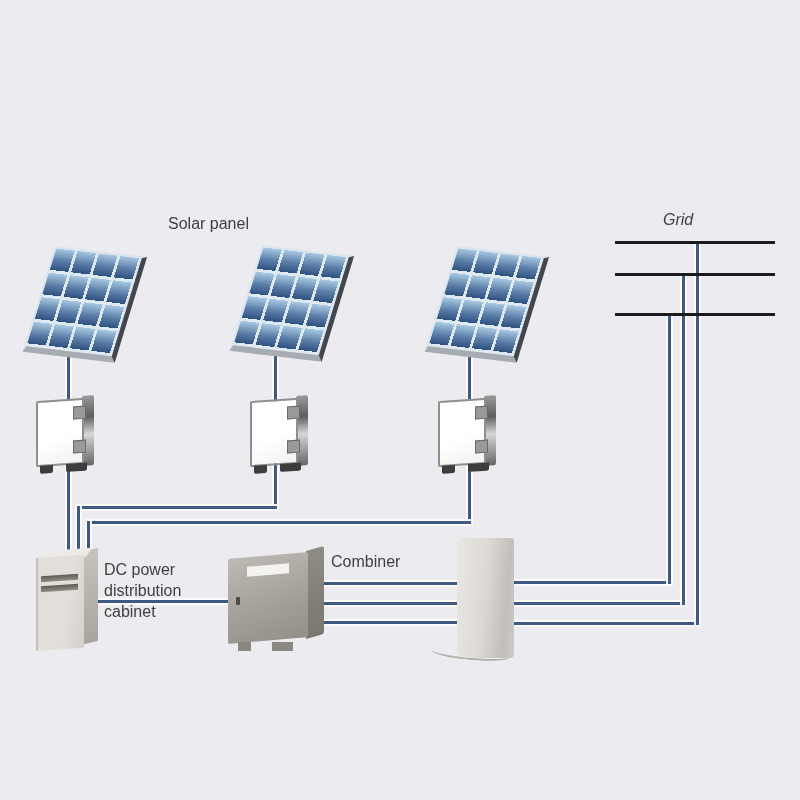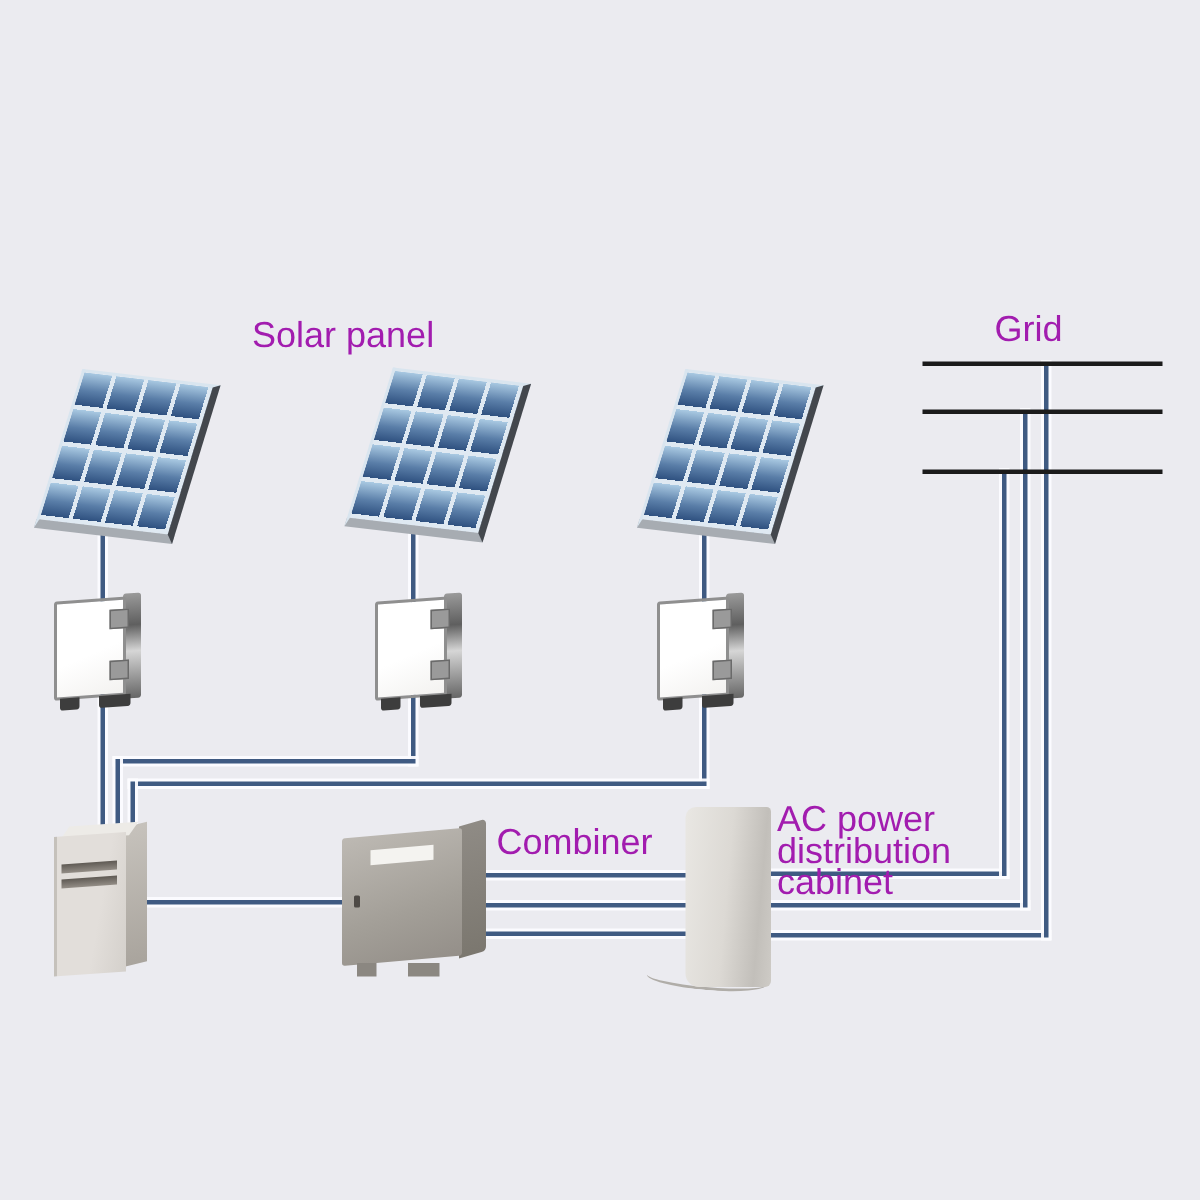--- a/index.html
+++ b/index.html
@@ -3,21 +3,21 @@
 <meta charset="utf-8">
 <title>Diagram</title>
 <style>
   html,body { margin:0; padding:0; }
   .stage {
     position:relative; width:800px; height:800px;
     background:#ebebf0; overflow:hidden;
     font-family:"Liberation Sans", sans-serif;
   }
   .lbl {
-    position:absolute; color:#a21caf; font-size:24px; line-height:21px;
+    position:absolute; color:#404040; font-size:16px; line-height:21px;
     z-index:30; white-space:pre-line;
   }
   
   .wire {
     position:absolute; background:#3f5a82;
     box-shadow:0 0 0 2px rgba(252,252,255,0.95);
     z-index:5;
   }
   .wire.h { height:3px; }
   .wire.v { width:3px; }
@@ -167,17 +167,17 @@
     <div class="inv-strip"></div>
     <div class="inv-dot"></div>
     <div class="inv-foot fl"></div>
     <div class="inv-foot fr"></div>
   </div>
 
   <div class="ac-swoosh"></div>
   <div class="accab"></div>
 
   <div class="lbl" style="left:168px; top:213px;">Solar panel</div>
+  <div class="lbl" style="left:104px; top:559px; width:122px;">DC power distribution cabinet</div>
   <div class="lbl" style="left:331px; top:551px;">Combiner</div>
-  <div class="lbl" style="left:518px; top:536px; width:124px;">AC power distribution cabinet</div>
-  <div class="lbl" style="left:663px; top:209px;">Grid</div>
+  <div class="lbl" style="left:663px; top:209px;font-style:italic;">Grid</div>
 
 </div>
 
 </body></html>

